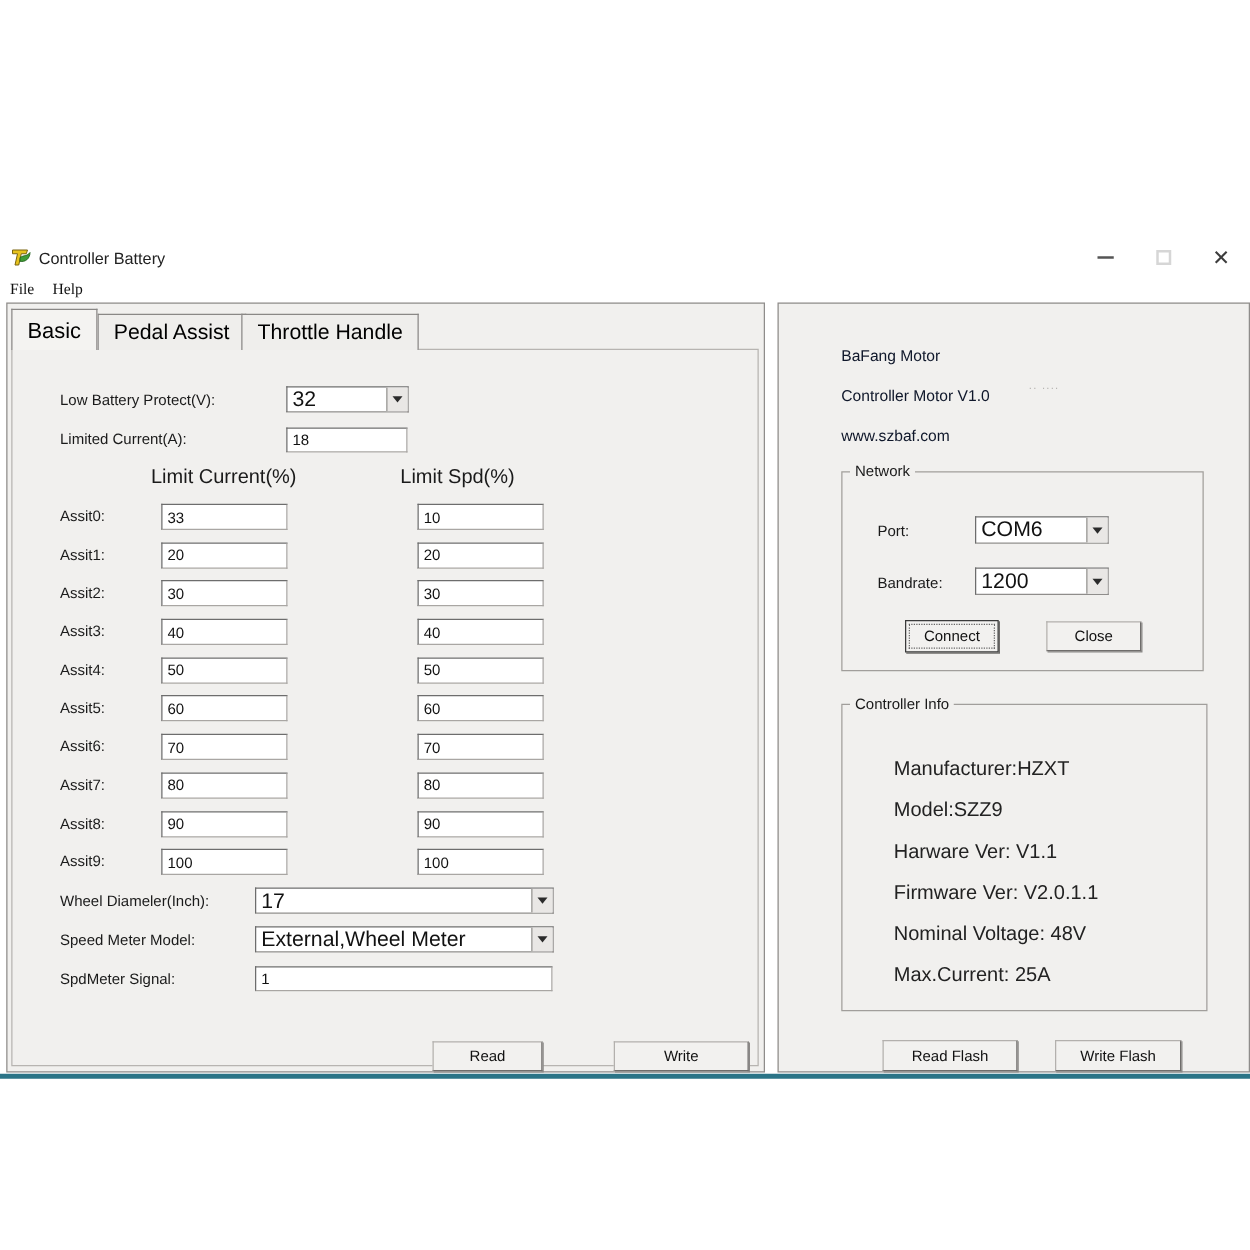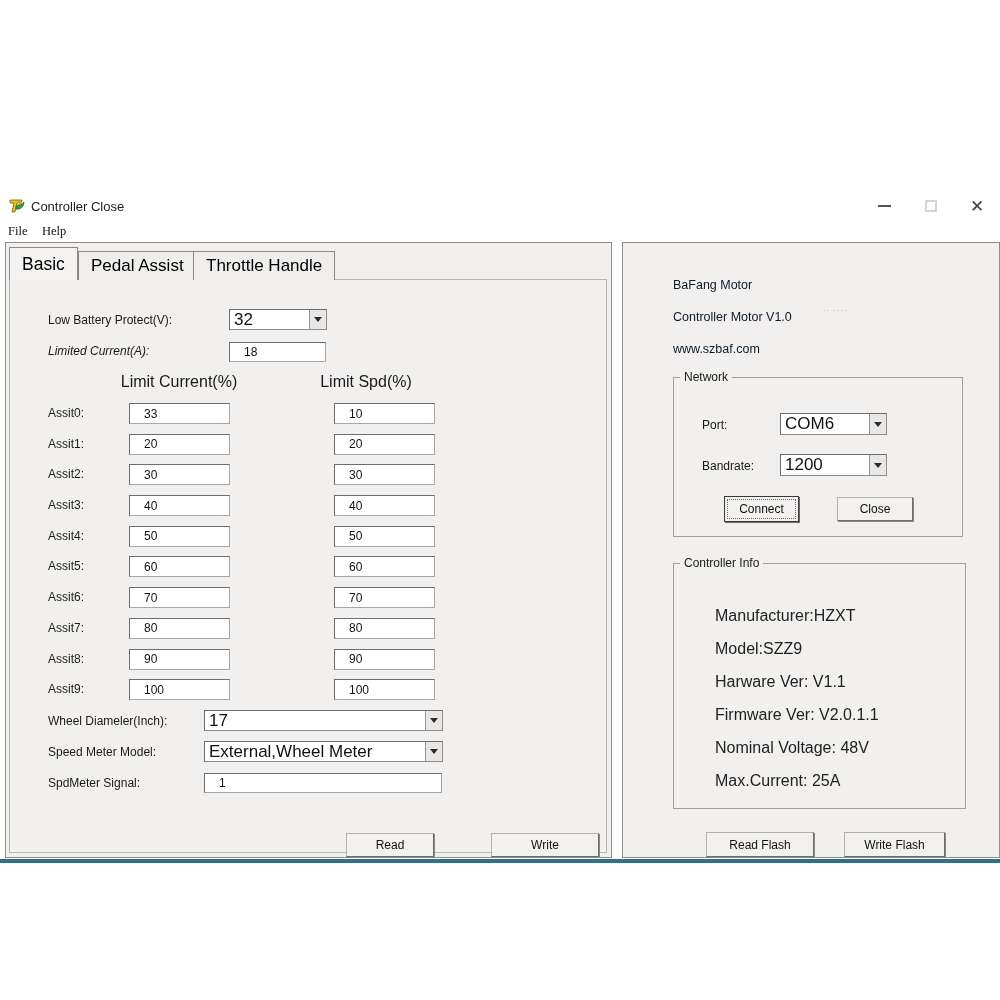--- a/index.html
+++ b/index.html
@@ -32,21 +32,21 @@
   .tab { position:absolute; top:8px; height:29px; padding:0 12px; border:1px solid #8a8886; border-bottom:none; background:#efeeec; font-size:17px; display:flex; align-items:center; color:#000; z-index:3; }
   .tab.active { top:4px; height:33px; background:#f4f3f1; font-size:17.5px; z-index:4; }
   #tab-basic   { left:3px; }
   #tab-pedal   { left:72px; }
   #tab-throttle{ left:187px; }
   .tabpage { position:absolute; left:3px; right:4px; top:36px; bottom:4px; border:1px solid #b7b4b1; background:#f1f0ee; z-index:1; }
 
   
   .lbl { position:absolute; font-size:12px; color:#1a1a1a; line-height:20px; white-space:nowrap; z-index:5; }
   .hdr { position:absolute; font-size:16px; color:#1a1a1a; text-align:center; z-index:5; }
-  .tbox { position:absolute; background:#fff; border:1px solid; border-color:#6d6d6d #a9a6a3 #a9a6a3 #6d6d6d; font-family:"Liberation Sans",sans-serif; font-size:12px; color:#111; padding:0 0 0 14px; z-index:5; }
+  .tbox { position:absolute; background:#fff; border:1px solid; border-color:#6d6d6d #a9a6a3 #a9a6a3 #6d6d6d; font-family:"Liberation Sans",sans-serif; font-size:12px; color:#111; padding:0 0 0 4px; z-index:5; }
   input.tbox { outline:none; }
   .combo { position:absolute; background:#fff; border:1px solid; border-color:#6d6d6d #8f8d8b #8f8d8b #6d6d6d; display:flex; align-items:center; z-index:5; }
   .combo .val { flex:1; font-size:17px; color:#111; padding-left:4px; white-space:nowrap; overflow:hidden; }
   .combo .drop { width:17px; align-self:stretch; background:#e9e7e5; border-left:1px solid #979593; display:flex; align-items:center; justify-content:center; }
   .arrow-down { width:0; height:0; border-left:4px solid transparent; border-right:4px solid transparent; border-top:5px solid #2b2b2b; }
   .btn { position:absolute; background:#f2f1ef; border:1px solid; border-color:#b3b0ad #6f6d6b #6f6d6b #b3b0ad; box-shadow:1px 1px 0 #8a8886; font-size:12px; color:#111; display:flex; align-items:center; justify-content:center; z-index:5; cursor:default; }
   .btn.default { border:1px solid #3a3a3a; outline:1px dotted #666; outline-offset:-4px; box-shadow:1px 1px 0 #6f6d6b; }
 
   
   #assist-rows { position:absolute; left:0; top:160px; width:100%; display:flex; flex-direction:column; gap:9.7px; z-index:5; }
@@ -69,21 +69,21 @@
 </style>
 </head>
 <body>
 
 <div id="stage">
 
   <svg class="titlebar-icon" viewBox="0 0 18 18">
     <path d="M2 3 L14 3 L13 6 L9 6 L7 15 L4 15 L6 6 L2 6 Z" fill="#e7c31d" stroke="#7a6510" stroke-width="0.8"></path>
     <path d="M8 9 C11 7, 14 8, 16 5 C16 10, 12 13, 8 12 Z" fill="#3f9c35" stroke="#21611c" stroke-width="0.7"></path>
   </svg>
-  <div class="titlebar-title">Controller Close</div>
+  <div class="titlebar-title">Controller Battery</div>
   <div class="wincontrol" id="win-min">
       <div class="glyph-min"></div>
     </div>
   <div class="wincontrol" id="win-max">
       <div class="glyph-max"></div>
     </div>
   <div class="wincontrol" id="win-close">
       <div class="glyph-close">✕</div>
     </div>
 
@@ -101,21 +101,21 @@
     <div class="tabpage"></div>
 
     <div class="lbl" style="left:42px; top:67px;">Low Battery Protect(V):</div>
     <div class="combo" style="left:223px; top:66px; width:98px; height:21px;">
       <div class="val">32</div>
       <div class="drop">
           <div class="arrow-down"></div>
         </div>
     </div>
 
-    <div class="lbl" style="left:42px; top:98px;font-style:italic;">Limited Current(A):</div>
+    <div class="lbl" style="left:42px; top:98px;">Limited Current(A):</div>
     <input class="tbox" style="left: 223px; top: 99px; width: 97px; height: 20px;" value="18">
 
     <div class="hdr" style="left:113px; top:130px; width:120px;">Limit Current(%)</div>
     <div class="hdr" style="left:300px; top:130px; width:120px;">Limit Spd(%)</div>
 
     <div id="assist-rows">
 
     <div class="assist-row">
         <div class="rlbl">Assit0:</div>
         <input class="tbox rin1" value="33" style="">

